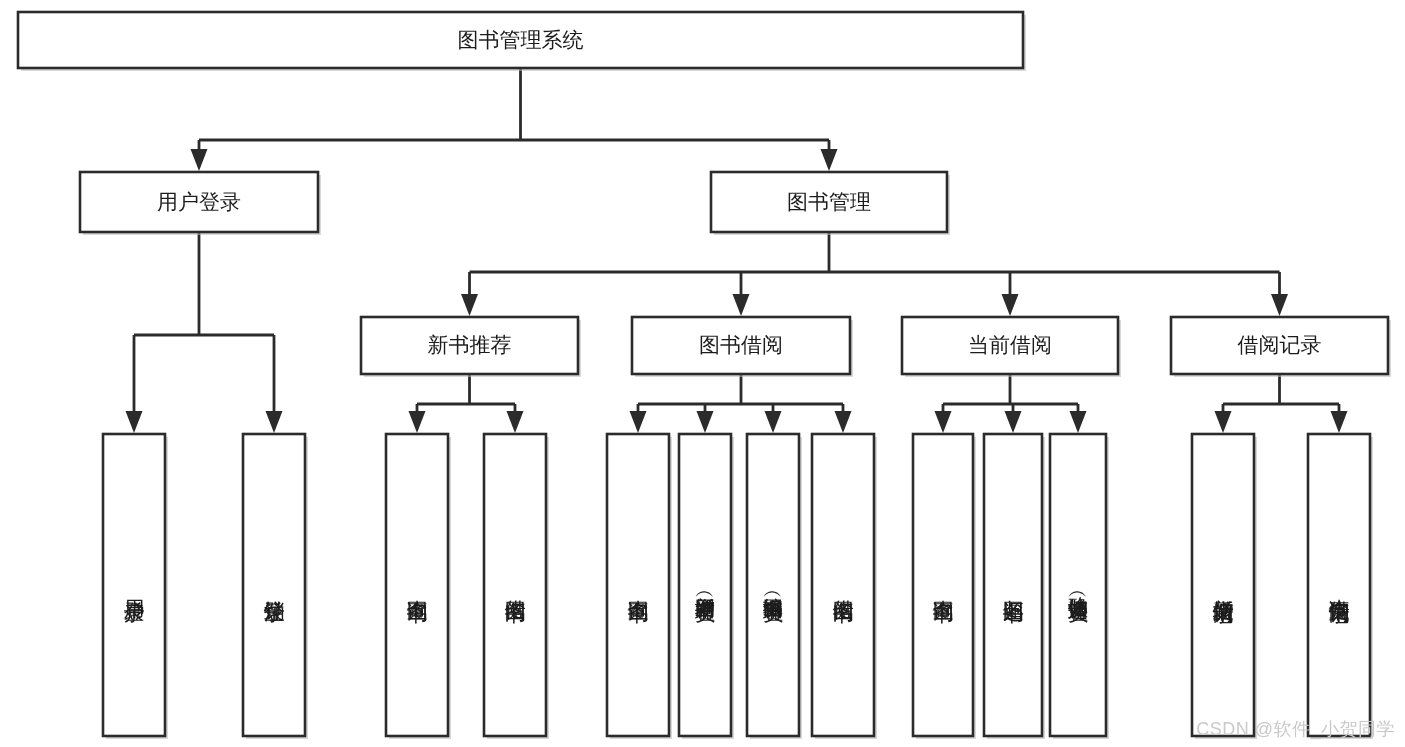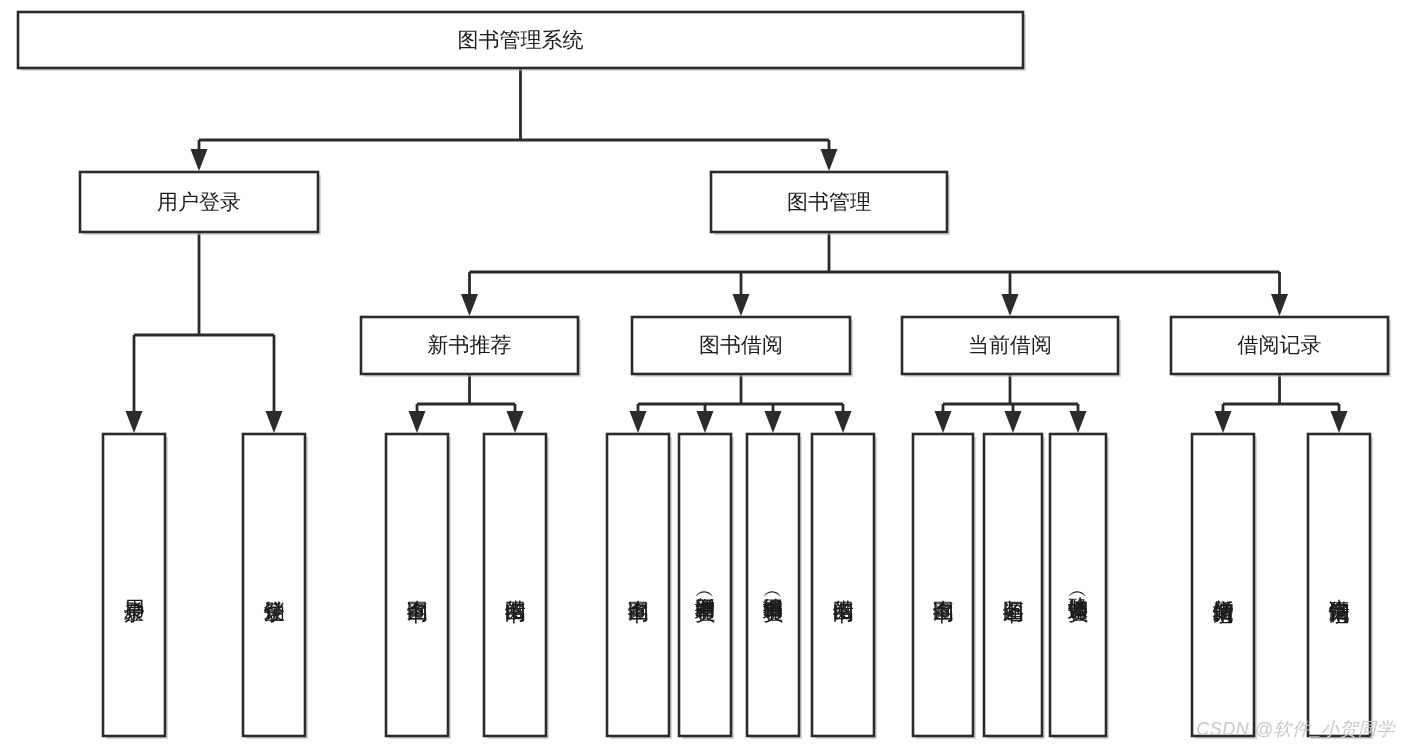--- a/index.html
+++ b/index.html
@@ -72,21 +72,20 @@
   .watermark {
     position: absolute;
     right: 10px;
     bottom: 6px;
     font-family: "Liberation Sans", "DejaVu Sans", sans-serif;
     font-size: 18px;
     color: #c9c9c9;
     letter-spacing: 0.5px;
     user-select: none;
     white-space: nowrap;
-    font-style: italic;
   }
 </style>
 </head>
 <body>
 
 <div id="diagram-root">
   <svg class="canvas" id="diagram-svg" viewBox="0 0 1405 747">
       <g>
         <path class="connector" d="M 520.5 68 L 520.5 140"></path>
         <path class="connector" d="M 199 140 L 829 140"></path>

